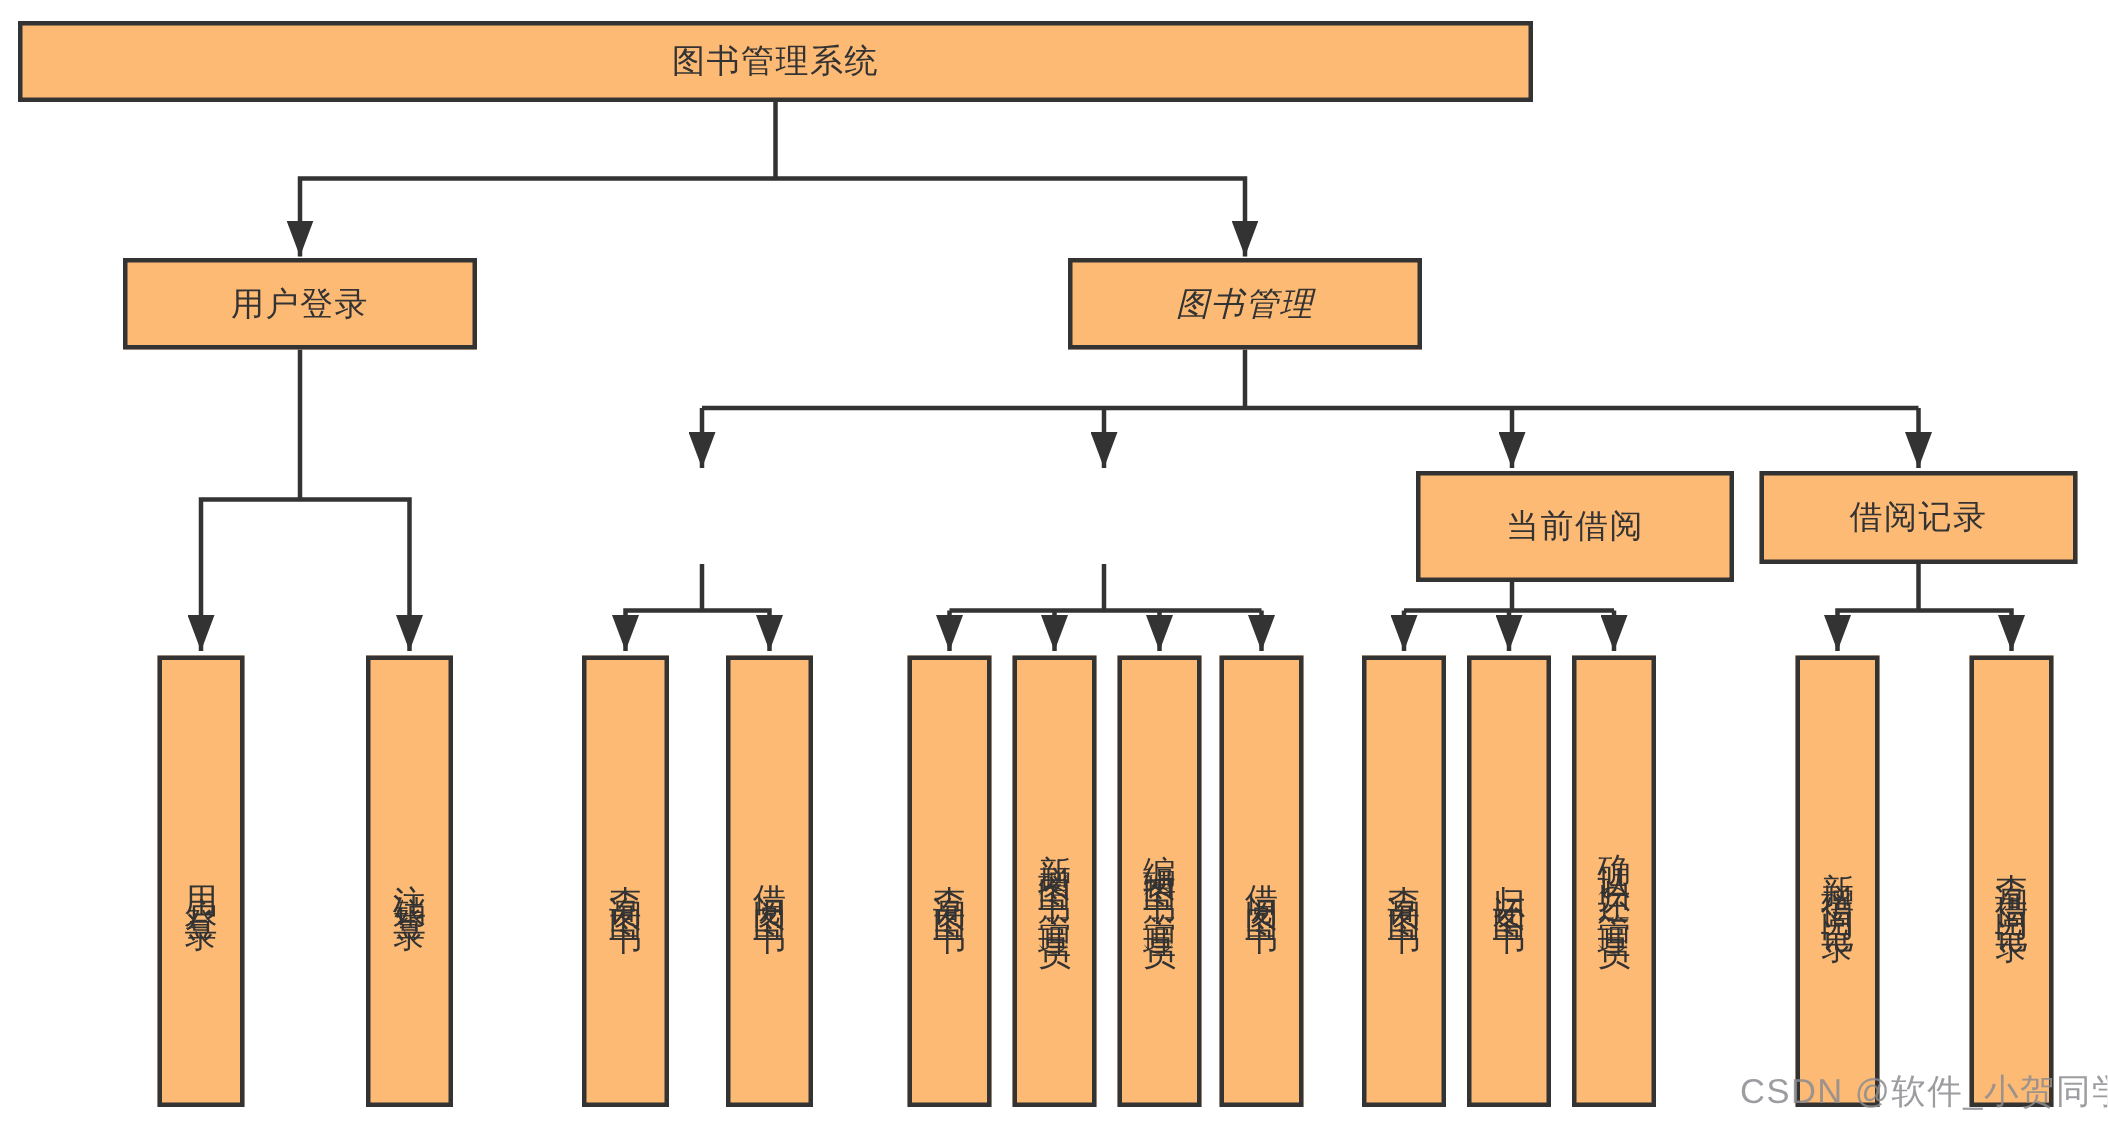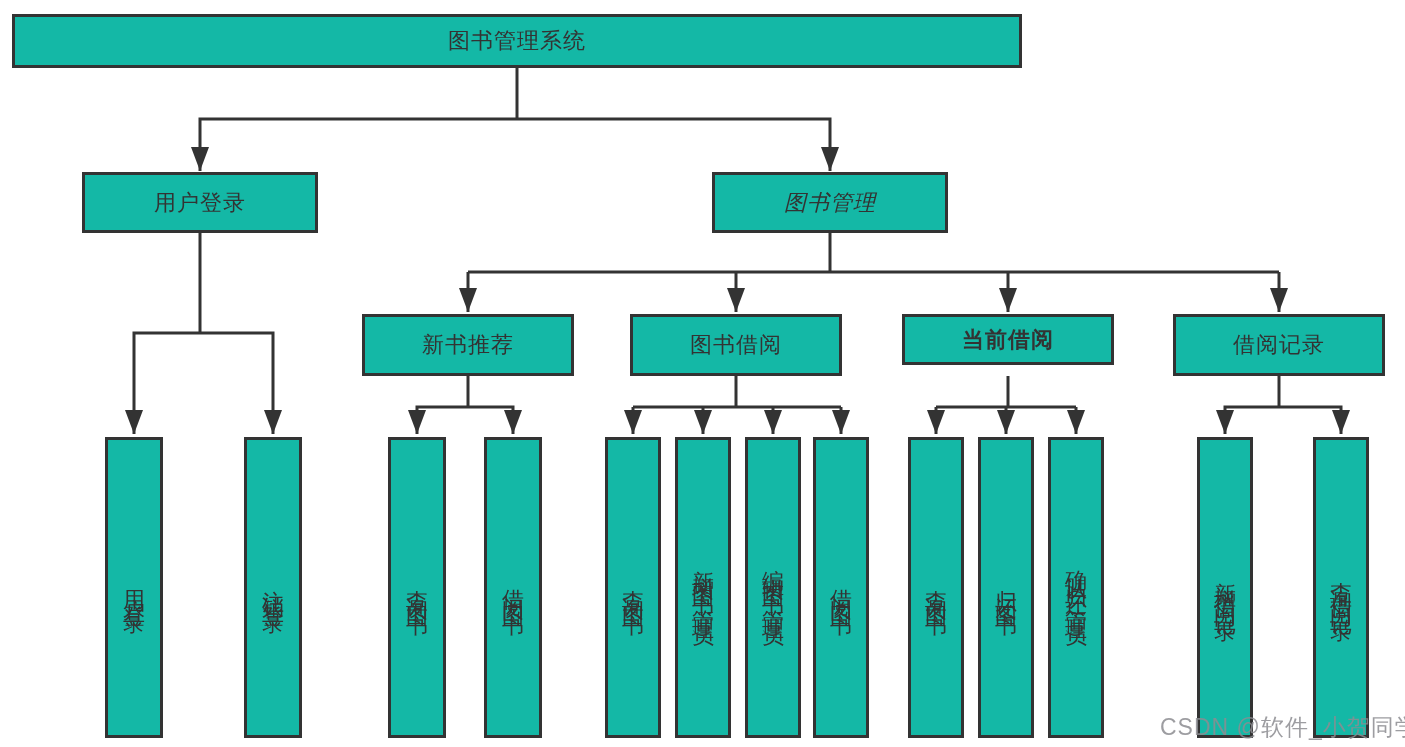--- a/index.html
+++ b/index.html
@@ -20,21 +20,21 @@
   .ln {
     fill: none;
     stroke: #333333;
     stroke-width: 3;
   }
   .arrows { marker-start: url(#arr); marker-end: url(#arr); }
   .arrow-end { marker-end: url(#arr); }
   .node, .leaf {
     position: absolute;
     box-sizing: border-box;
-    background: #14b8a6;
+    background: #fdba74;
     border: 3px solid #333333;
     color: #333333;
     display: flex;
     align-items: center;
     justify-content: center;
     z-index: 2;
     font-size: 22px;
     letter-spacing: 1px;
     white-space: nowrap;
     text-align: right;
@@ -99,23 +99,21 @@
 
     <path class="ln" d="M1279,376 V407"></path>
     <path class="ln arrows" d="M1225,434 V407 H1341 V434"></path>
   </svg>
 
   <div class="node" style="left:12px; top:14px; width:1010px; height:54px;">图书管理系统</div>
 
   <div class="node" style="left:82px; top:172px; width:236px; height:61px;">用户登录</div>
   <div class="node" style="left:712px; top:172px; width:236px; height:61px;font-style:italic;">图书管理</div>
 
-  <div class="node" style="left:362px; top:314px; width:212px; height:62px;">新书推荐</div>
-  <div class="node" style="left:630px; top:314px; width:212px; height:62px;">图书借阅</div>
-  <div class="node" style="left:902px; top:314px; width:212px; height:51px;font-weight:bold;">当前借阅</div>
+  <div class="node" style="left:944px; top:314px; width:212px; height:74px;">当前借阅</div>
   <div class="node" style="left:1173px; top:314px; width:212px; height:62px;">借阅记录</div>
 
   <div class="leaf" style="left:105px; top:437px; width:58px; height:301px;">
     <span class="vtext">用户登录</span>
   </div>
   <div class="leaf" style="left:244px; top:437px; width:58px; height:301px;">
     <span class="vtext">注销登录</span>
   </div>
 
   <div class="leaf" style="left:388px; top:437px; width:58px; height:301px;">

